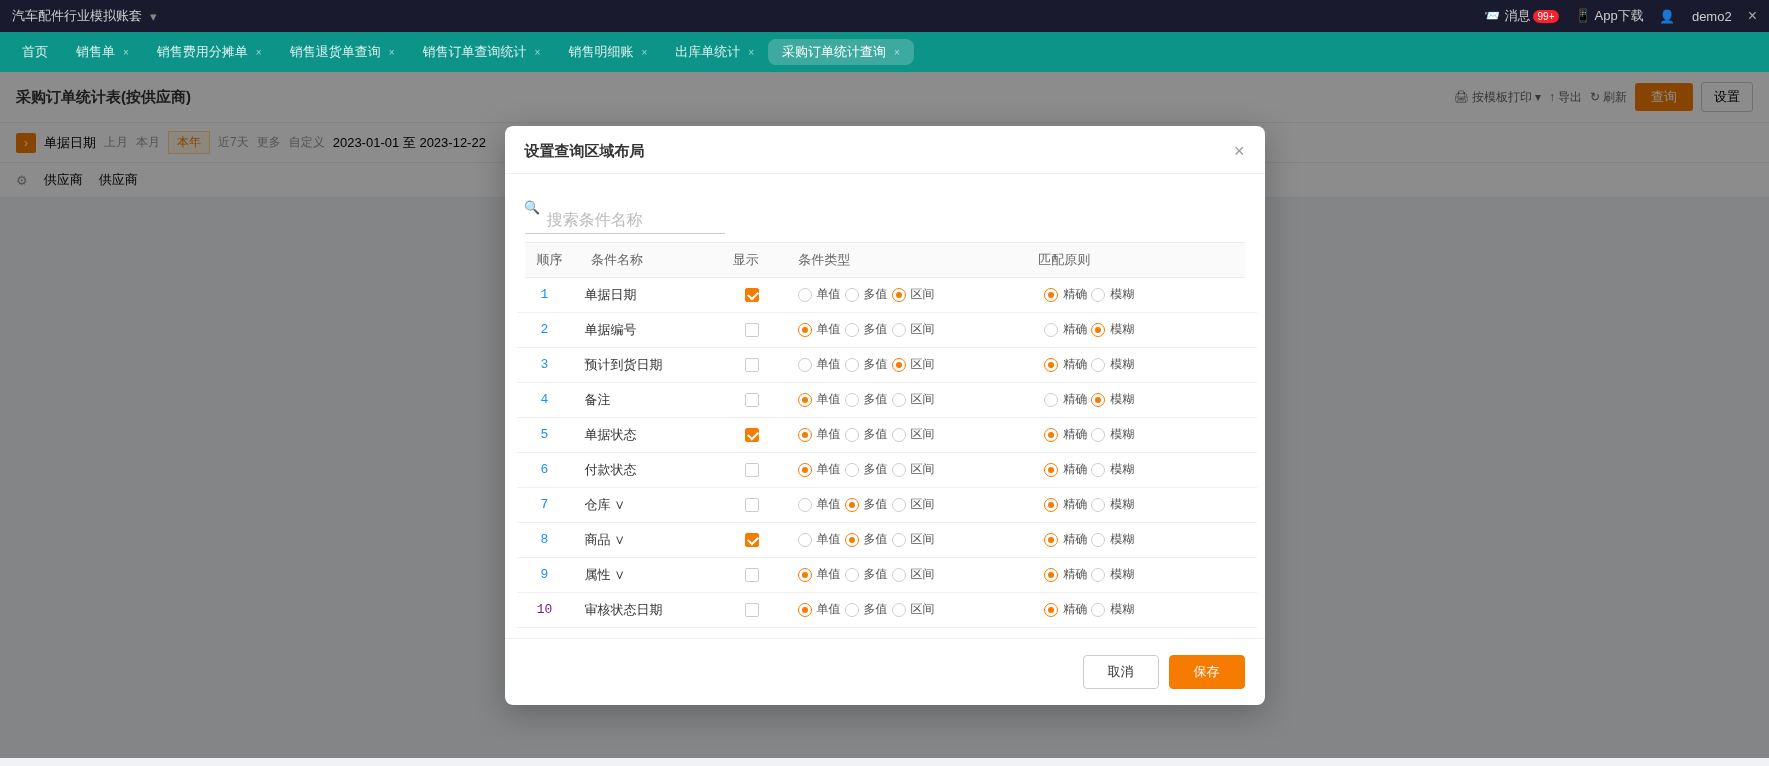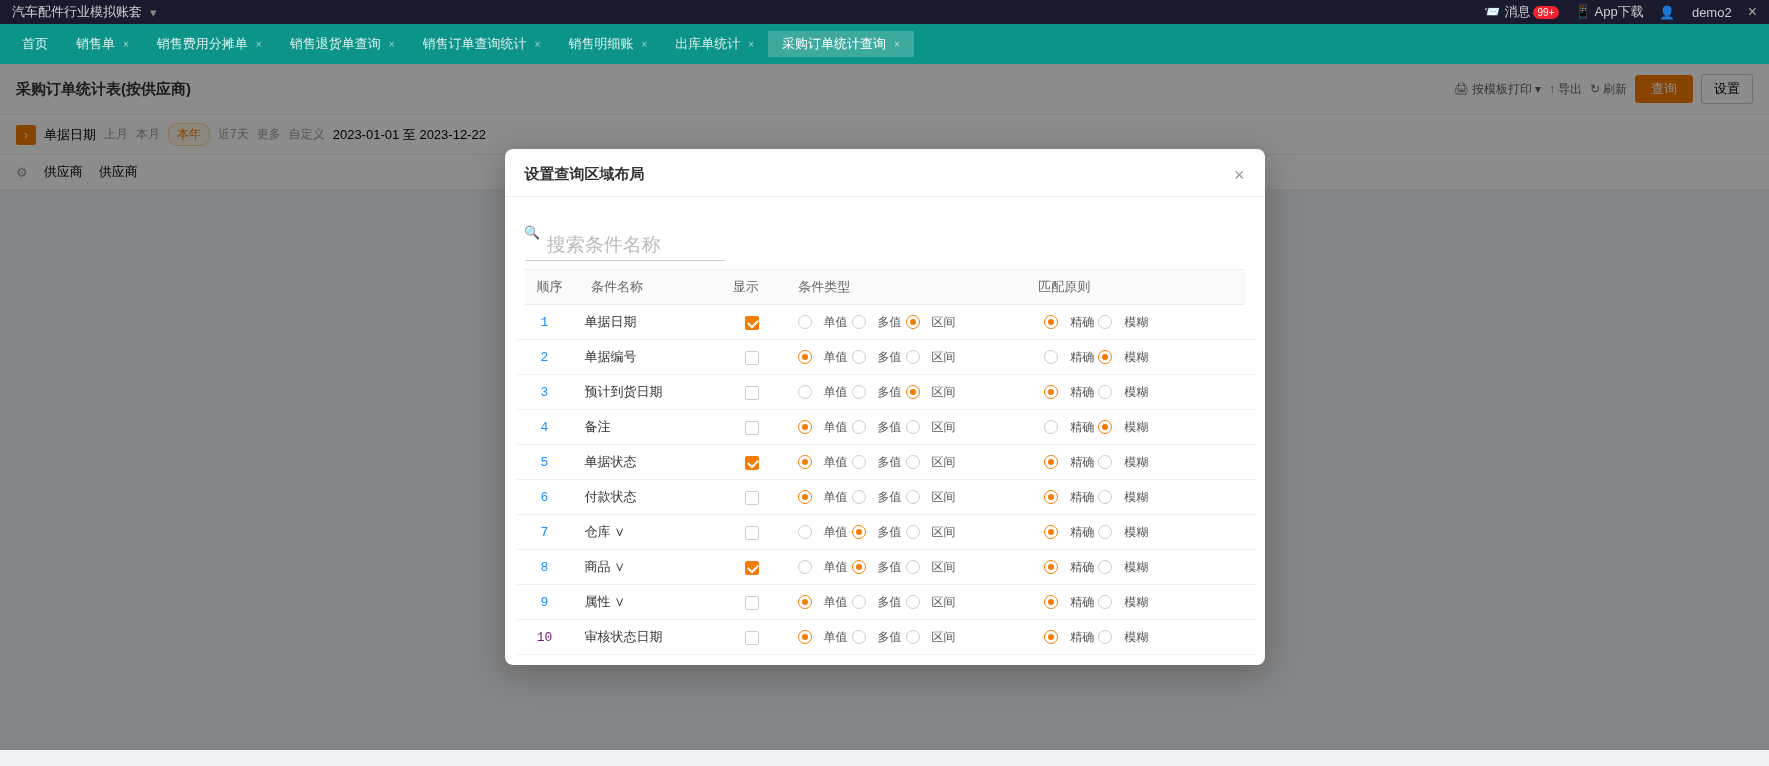--- a/index.html
+++ b/index.html
@@ -1,20 +1,20 @@
 <!DOCTYPE html>
 <html><head>
   <meta charset="utf-8">
   <style>
     * { box-sizing: border-box; margin: 0; padding: 0; }
     body { font-family: "Microsoft YaHei", "PingFang SC", Arial, sans-serif; font-size: 13px; background: #f0f2f5; overflow: hidden; }
 
     
     .topbar {
-      height: 24px;
+      height: 32px;
       background: #1a1a2e;
       display: flex;
       align-items: center;
       padding: 0 12px;
       color: #ccc;
       justify-content: space-between;
     }
     .topbar-left { display: flex; align-items: center; gap: 8px; }
     .topbar-arrow { color: #888; }
     .topbar-right { display: flex; align-items: center; gap: 16px; color: #ccc; font-size: 13px; }
@@ -34,21 +34,21 @@
       color: rgba(255,255,255,0.85);
       cursor: pointer;
       font-size: 13px;
       display: flex;
       align-items: center;
       gap: 4px;
       white-space: nowrap;
     }
     .nav-tab.active {
       background: rgba(255,255,255,0.2);
-      border-radius: 0;
+      border-radius: 8px;
       color: white;
     }
     .nav-tab .close-x { font-size: 10px; color: rgba(255,255,255,0.6); margin-left: 4px; }
 
     
     .page-area {
       position: relative;
       height: calc(766px - 80px);
       overflow: hidden;
     }
@@ -112,21 +112,21 @@
       display: flex;
       align-items: center;
       border-bottom: 1px solid #ccc;
       padding-bottom: 4px;
       gap: 6px;
       width: 200px;
     }
     .search-input-wrap input {
       border: none;
       outline: none;
-      font-size: 19px;
+      font-size: 16px;
       color: #14532d;
       flex: 1;
       margin-top: 25px;
     }
     .search-input-wrap input::placeholder { color: #bbb; }
 
     
     .field-table {
       width: 100%;
       border-collapse: collapse;
@@ -174,21 +174,21 @@
       left: 2px; top: 0px;
       width: 8px; height: 5px;
       border-left: 2px solid white;
       border-bottom: 2px solid white;
       transform: rotate(-45deg);
       top: 2px;
     }
 
     
     .radio-group { display: flex; align-items: center; gap: 4px; }
-    .radio-option { display: flex; align-items: center; gap: 12px; cursor: pointer; }
+    .radio-option { display: flex; align-items: center; gap: 5px; cursor: pointer; }
     .radio-dot {
       width: 14px; height: 14px;
       border-radius: 50%;
       border: 1.5px solid #ccc;
       display: inline-flex;
       align-items: center;
       justify-content: center;
       cursor: pointer;
     }
     .radio-dot.selected {
@@ -266,21 +266,21 @@
       padding: 3px 8px;
       border-radius: 2px;
       cursor: pointer;
       font-size: 12px;
     }
     .filter-tag {
       background: #fff7e6;
       border: 1px solid #ffd591;
       color: #f57c00;
       padding: 2px 8px;
-      border-radius: 9px;
+      border-radius: 0;
       font-size: 12px;
     }
     .filter-btn { font-size: 12px; color: #999; cursor: pointer; }
 
     .table-header-row {
       background: white;
       display: flex;
       align-items: center;
       padding: 8px 16px;
       border-bottom: 1px solid #eee;
@@ -741,15 +741,19 @@
                     <span class="radio-option">
                       <span class="radio-label">模糊</span>
                     </span>
                   </div>
                 </td>
               </tr>
             </tbody>
         </table>
       </div>
 
+      <div class="dialog-footer">
+        <button class="btn">取消</button>
+        <button class="btn btn-primary">保存</button>
+      </div>
     </div>
   </div>
 </div>
 
 </body></html>

